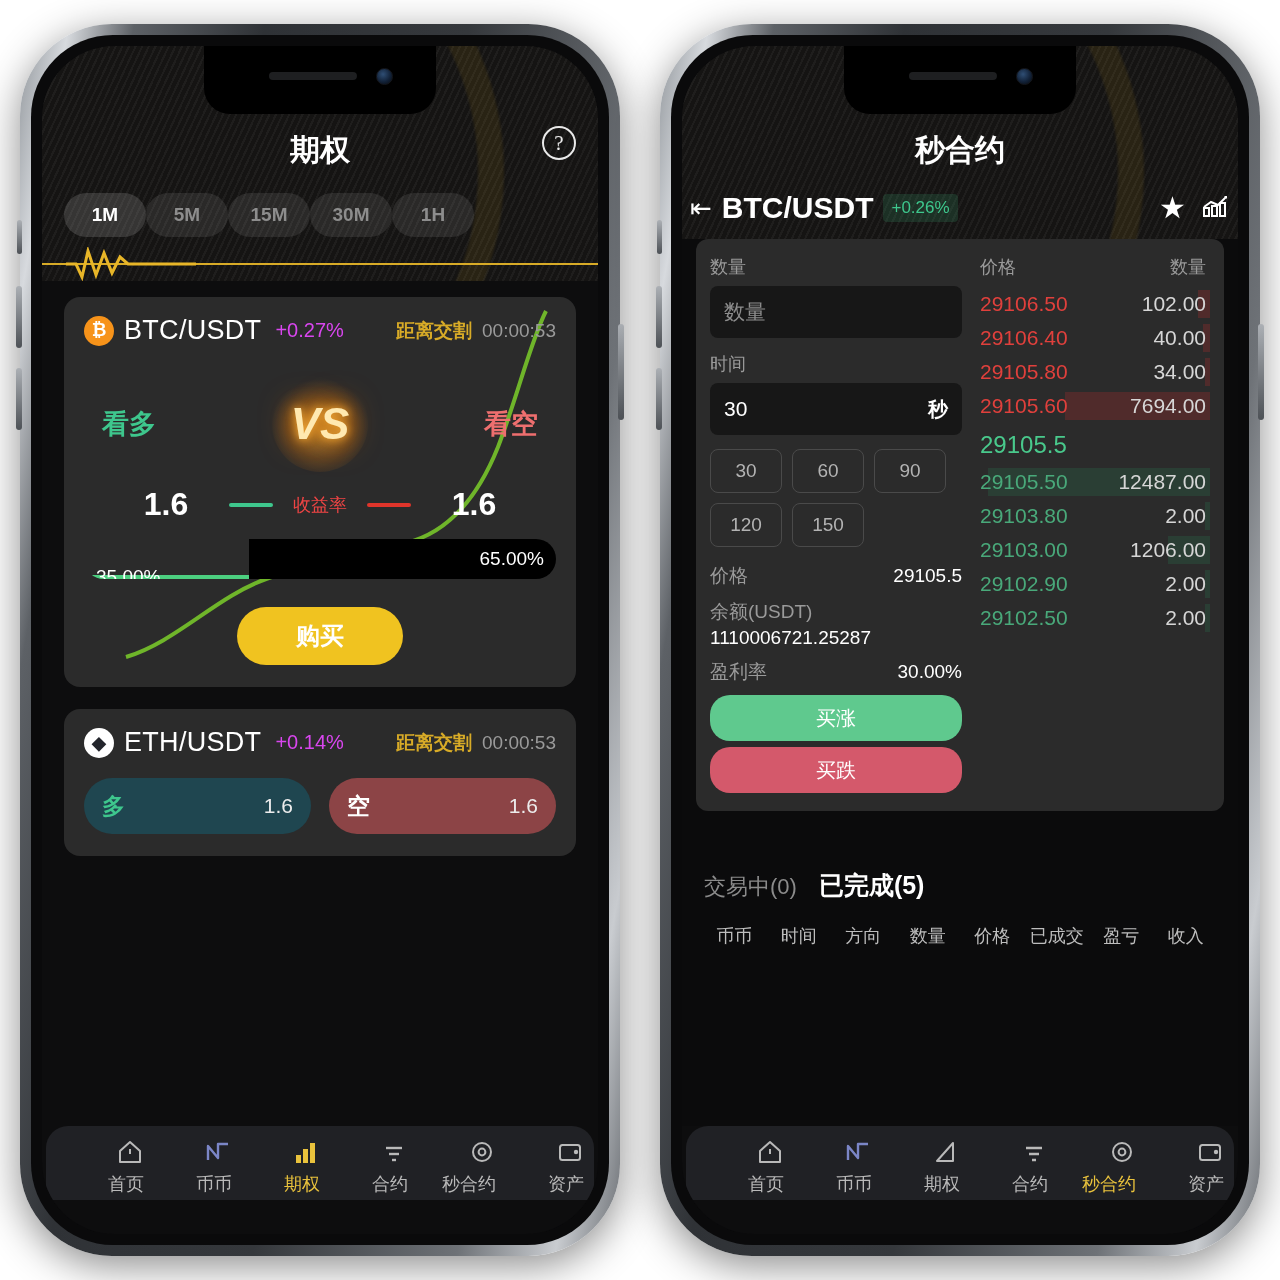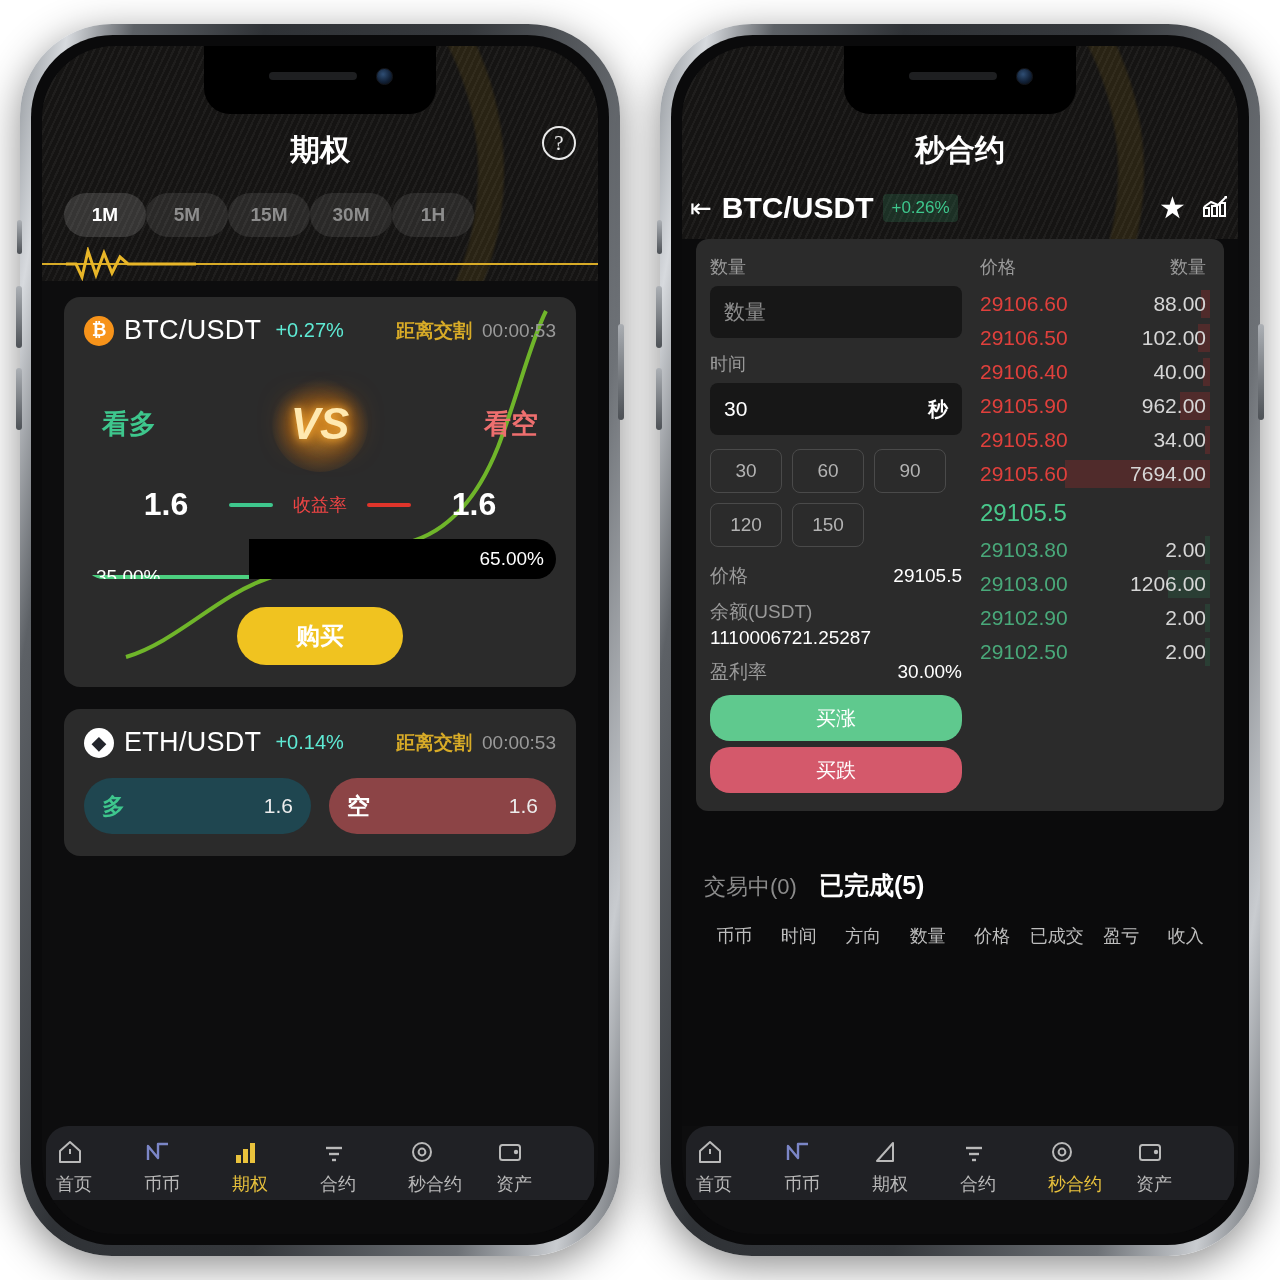--- a/index.html
+++ b/index.html
@@ -112,21 +112,21 @@
 
   .card { background:#2b2b2b; border-radius: 16px; padding: 18px 20px 22px; position: relative; overflow:hidden; }
   .card + .card { margin-top: 22px; }
 
   .pairrow { display:flex; align-items:center; gap:10px; position:relative; z-index:3; }
   .coin { width: 30px; height: 30px; border-radius:50%; display:flex;align-items:center;justify-content:center;
           font-size:18px; font-weight:700; }
   .coin.btc { background:#f7931a; color:#fff; }
   .coin.eth { background:#fff; color:#23252c; }
   .pair { color:#fff; font-size:27px; letter-spacing:.3px; }
-  .chg { color:#5eead4; font-size:20px; margin-left:4px; }
+  .chg { color:#d946ef; font-size:20px; margin-left:4px; }
   .settle-lbl { color:#d8ab27; font-size:19px; font-weight:700; margin-left:auto; }
   .settle-val { color:#9a9a9a; font-size:19px; }
 
   .chartbg { position:absolute; right:0; bottom:0; z-index:1; }
 
   .vsrow { display:flex; align-items:center; justify-content:space-between; padding: 30px 18px 4px; position:relative; z-index:3; }
   .long-lbl { color:#3ec78d; font-size:27px; font-weight:700; }
   .short-lbl { color:#ee6f6f; font-size:27px; font-weight:700; }
   .vs {
     width: 96px; height: 96px; border-radius: 50%;
@@ -215,21 +215,21 @@
   .tab { color:#8b8b8b; font-size:22px; }
   .tab.on { color:#fff; font-size:25px; font-weight:700; }
   .thead { display:flex; padding: 6px 6px 0; }
   .thead span { color:#bdbdbd; font-size:18px; flex:1; text-align:center; }
 
   
   .nav {
     flex:none; background:#202125; border-top-left-radius:22px; border-top-right-radius:22px;
     display:flex; padding: 10px 10px 4px; margin: 0 4px;
   }
-  .navitem { flex:1; display:flex; flex-direction:column; align-items:flex-start; gap:6px; }
+  .navitem { flex:1; display:flex; flex-direction:column; align-items:flex-end; gap:6px; }
   .navitem .lab { color:#b9b9b9; font-size:18px; }
   .navitem.on .lab { color:#e9c23c; }
   .navico { height:30px; display:flex; align-items:flex-end; }
   .navpad { flex:none; height:34px; background:#0d0d0e; }
 </style>
 </head>
 <body>
 
 <div class="stage">
 
@@ -469,52 +469,47 @@
                 <div class="actbtn down">买跌</div>
               </div>
 
               <div class="book">
                 <div class="bookhead">
                   <span>价格</span>
                   <span class="r">数量</span>
                 </div>
                 <div id="asks">
                     <div class="orow ask">
-                      <div class="depth" style="width:4%"></div>
-                      <span class="px">29106.60</span>
-                      <span class="qty">88.00</span>
-                    </div>
-                    <div class="orow ask">
                       <div class="depth" style="width:5%"></div>
                       <span class="px">29106.50</span>
                       <span class="qty">102.00</span>
                     </div>
                     <div class="orow ask">
                       <div class="depth" style="width:3%"></div>
                       <span class="px">29106.40</span>
                       <span class="qty">40.00</span>
                     </div>
                     <div class="orow ask">
-                      <div class="depth" style="width:13%"></div>
-                      <span class="px">29105.90</span>
-                      <span class="qty">962.00</span>
-                    </div>
-                    <div class="orow ask">
                       <div class="depth" style="width:2%"></div>
                       <span class="px">29105.80</span>
                       <span class="qty">34.00</span>
                     </div>
                     <div class="orow ask">
                       <div class="depth" style="width:62%"></div>
                       <span class="px">29105.60</span>
                       <span class="qty">7694.00</span>
                     </div>
                   </div>
                 <div class="midpx">29105.5</div>
                 <div id="bids">
+                    <div class="orow bid">
+                      <div class="depth" style="width:95%"></div>
+                      <span class="px">29105.50</span>
+                      <span class="qty">12487.00</span>
+                    </div>
                     <div class="orow bid">
                       <div class="depth" style="width:2%"></div>
                       <span class="px">29103.80</span>
                       <span class="qty">2.00</span>
                     </div>
                     <div class="orow bid">
                       <div class="depth" style="width:18%"></div>
                       <span class="px">29103.00</span>
                       <span class="qty">1206.00</span>
                     </div>

